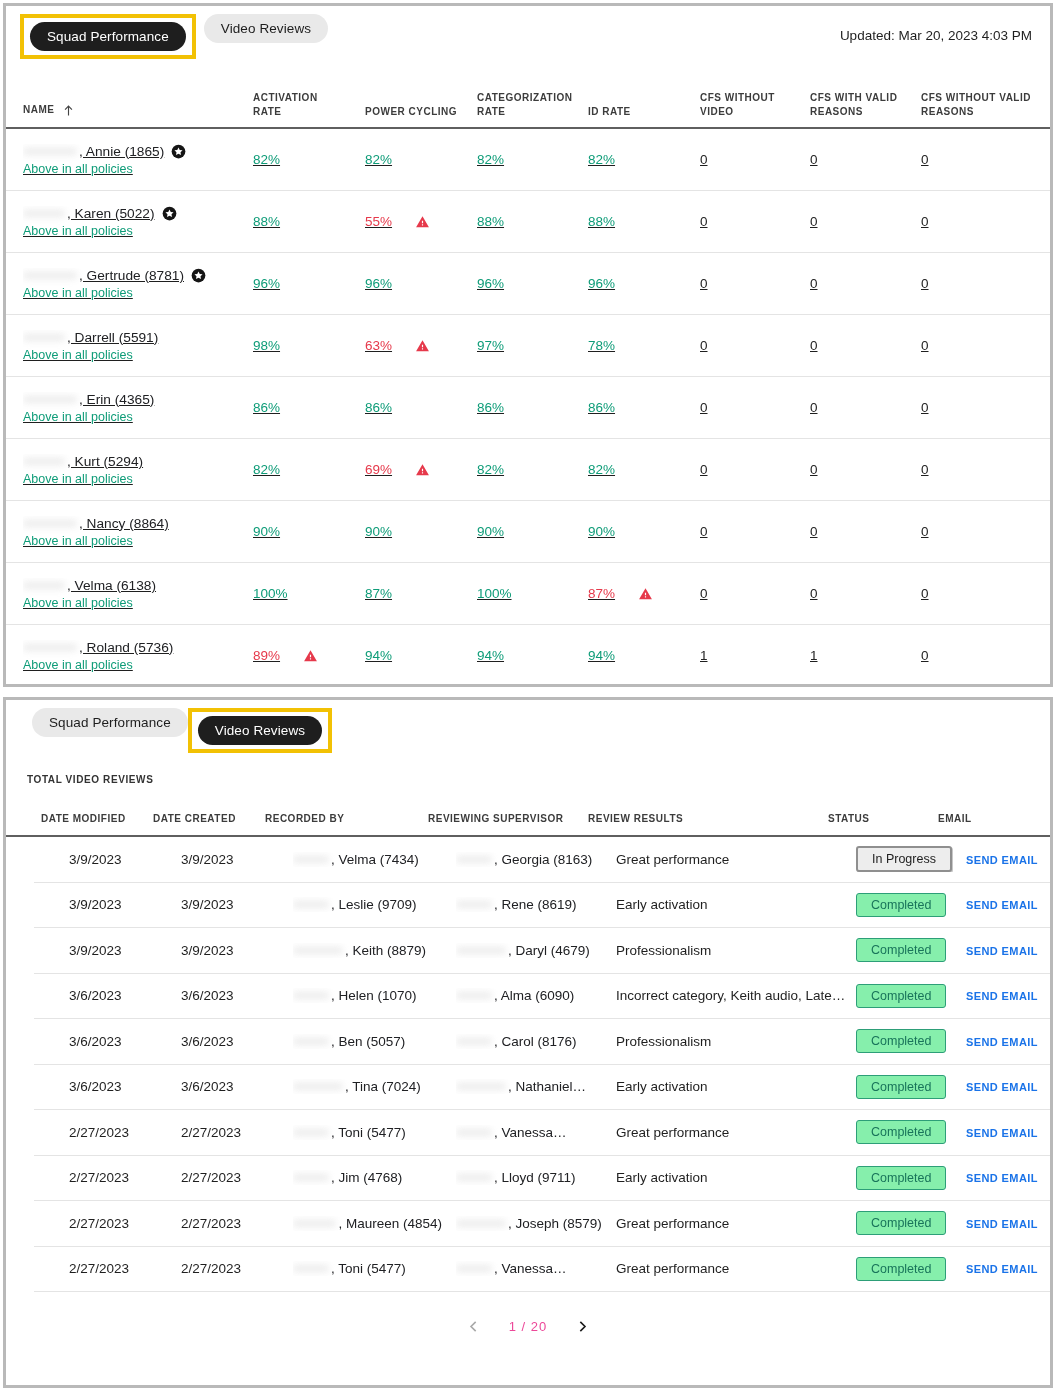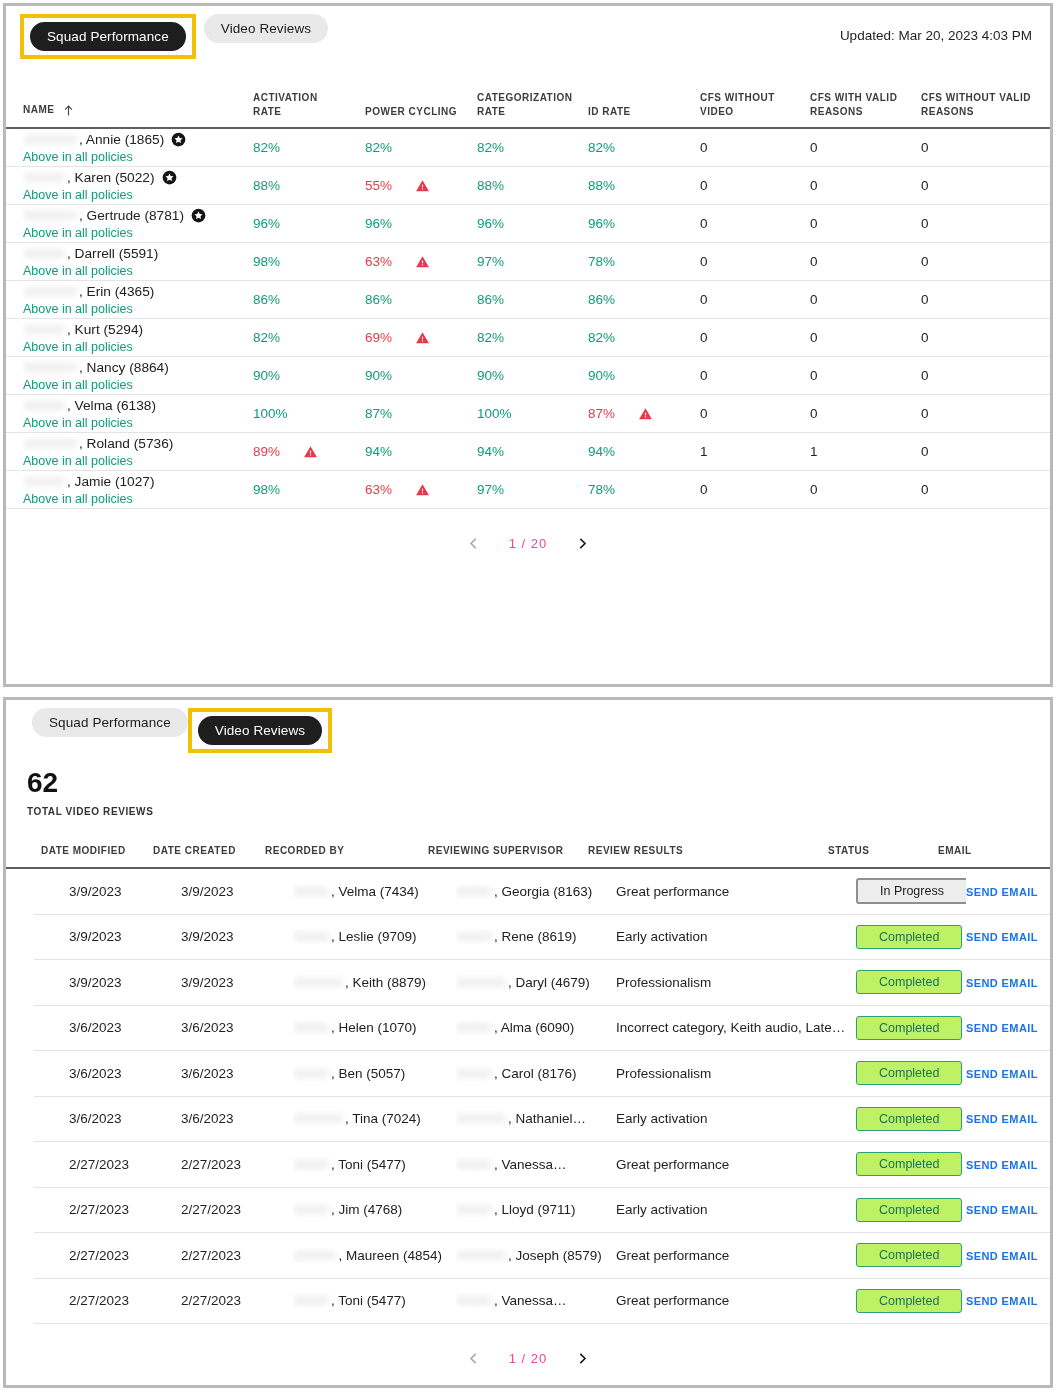--- a/index.html
+++ b/index.html
@@ -51,21 +51,21 @@
   .hcell {
     font-size: 10px; font-weight: 700; letter-spacing: .5px;
     color: #3c3c3c; text-transform: uppercase;
     padding-right: 18px; line-height: 1.35;
     display:flex; flex-wrap: wrap;
   }
   .hcell .sort-svg { width: 15px; height: 15px; margin-left: 7px; }
 
   
   .trow { border-bottom: 1px solid #e4e4e4; align-items: center; }
-  .perf-row { height: 38px; }
+  .perf-row { height: 62px; text-decoration: underline; }
   .rev-row { height: 45.5px; margin-left: 28px; }
   .cell { font-size: 13.5px; color: #1f1f1f; padding-right: 14px; overflow:hidden; white-space:nowrap; }
 
   .name-cell { display:flex; flex-direction:column; justify-content:center; gap: 3px; }
   .name-line { display:flex; align-items:center; font-size: 13.7px; color:#202124; }
   .redact { display:inline-block; height: 9px; border-radius: 4px; background:#e3e3e3; filter: blur(3px); opacity:.55; margin-right: 2px; }
   .perf-row .redact { width: 42px; }
   .perf-row:nth-child(odd) .redact { width: 54px; }
   .star-svg { width: 15px; height: 15px; margin-left: 7px; flex: none; }
   .policy-link { font-size: 12.5px; color: #0e9c78; text-decoration: none; cursor: pointer; }
@@ -75,24 +75,24 @@
   .warn-svg { width: 15px; height: 14px; margin-left: 9px; flex:none; }
   .num-cell { color: #242424; }
 
   .person-cell { display:flex; align-items:center; color:#202124; }
   .person-cell .redact { width: 36px; }
   .rev-row:nth-child(3n) .person-cell .redact { width: 50px; }
 
   
   .badge {
     display:inline-flex; align-items:center; justify-content:center;
-    font-size: 12.5px; padding: 4px 22px; border-radius: 3px; white-space:nowrap;
+    font-size: 12.5px; padding: 4px 14px; border-radius: 3px; white-space:nowrap;
   }
   .badge.progress { background:#ededed; border: 2px solid #8f8f8f; color:#1d1d1d; box-shadow: 1px 1px 0 #c7c7c7; }
-  .badge.completed { background:#bef264; border: 1.5px solid #2d9e78; color:#19745a; }
+  .badge.completed { background:#86efac; border: 1.5px solid #2d9e78; color:#19745a; }
 
   .email-link {
     background:none; border:none; cursor:pointer;
     font-family:"Liberation Sans", sans-serif;
     color:#1a73e8; font-size: 11px; font-weight: 700; letter-spacing:.4px; white-space:nowrap;
   }
 
   
   .pagination { display:flex; align-items:center; justify-content:center; gap: 24px; margin-top: 14px; height: 40px; }
   .page-btn { background:none; border:none; cursor:pointer; width: 22px; height: 22px; display:flex; align-items:center; justify-content:center; }
@@ -434,21 +434,20 @@
   <div class="panel-top">
     <div class="tabs">
       <button class="pill">Squad Performance</button>
       <span class="tab-highlight">
         <button class="pill active">Video Reviews</button>
       </span>
     </div>
   </div>
 
   <div class="total-stat">
-    <div class="total-value">62</div>
     <div class="total-label">TOTAL VIDEO REVIEWS</div>
   </div>
 
   <div class="rev-grid thead" id="rev-head">
       <div class="hcell">
         <span>DATE MODIFIED</span>
       </div>
       <div class="hcell">
         <span>DATE CREATED</span>
       </div>

